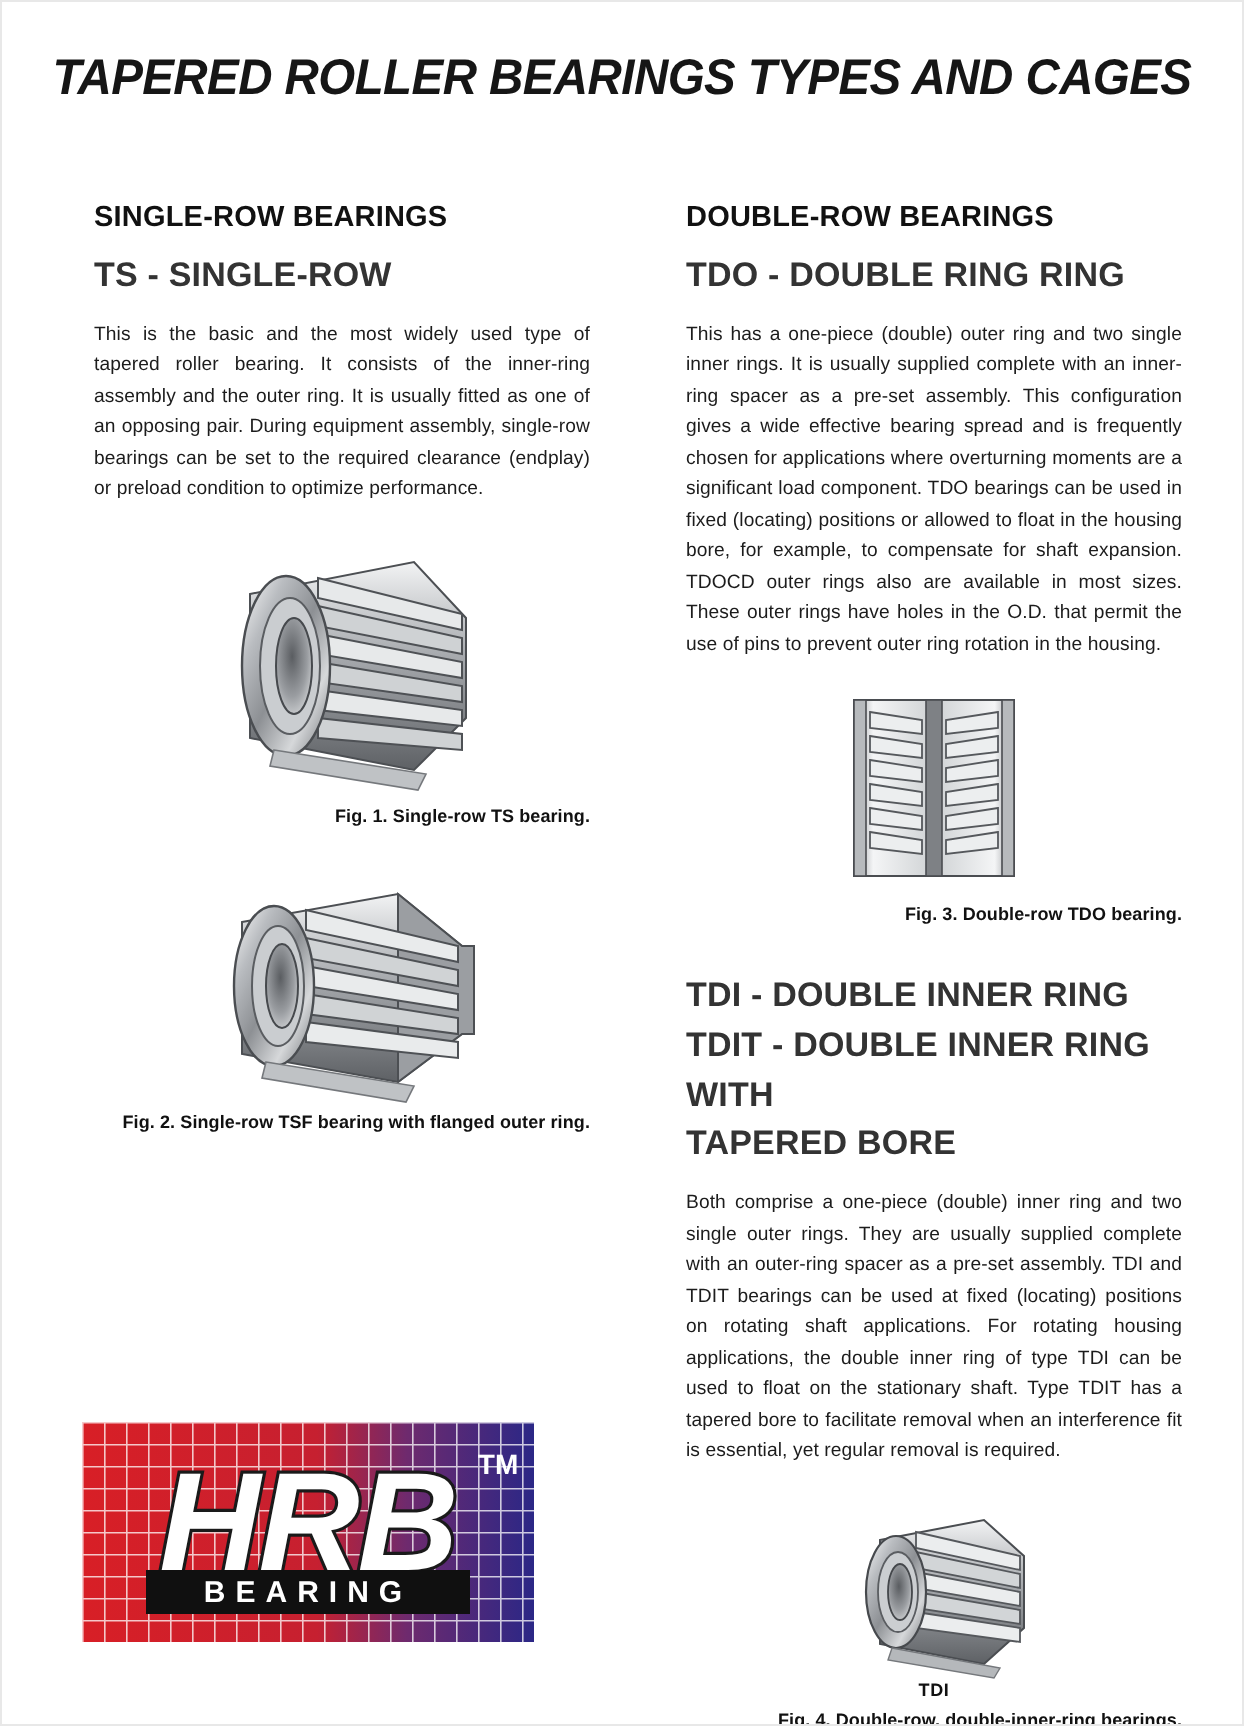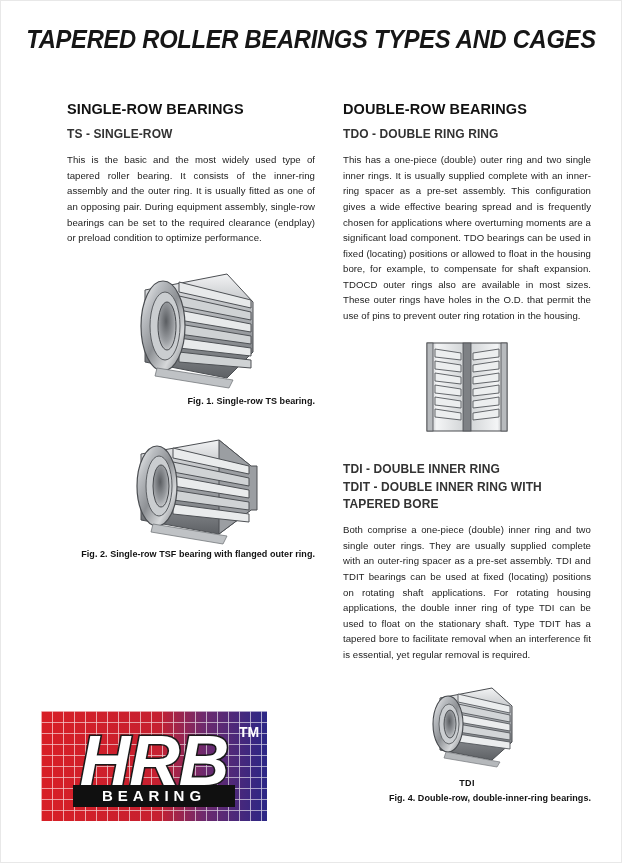--- a/index.html
+++ b/index.html
@@ -34,33 +34,33 @@
     color: #161616;
     transform: scaleX(0.95);
   }
 
   
   .col {
     position: absolute;
     top: 100px;
     width: 248px;
   }
-  .col-left  { left: 66px; }
+  .col-left  { left: 46px; }
   .col-right { left: 342px; }
 
   h2.section-head {
     margin: 0 0 9px 0;
     font-size: 14.5px;
     font-weight: bold;
     letter-spacing: 0.1px;
     color: #111;
   }
   h3.sub-head {
     margin: 0 0 9px 0;
-    font-size: 12px;
+    font-size: 17px;
     font-weight: bold;
     letter-spacing: 0.1px;
     color: #333;
     line-height: 1.45;
     white-space: pre-line;
   }
   h3.sub-head.indent-wrap { text-indent: 0; }
 
   p.body {
     margin: 0;
@@ -86,21 +86,21 @@
   .pair-wrap {
     display: flex;
     justify-content: center;
     gap: 18px;
     align-items: flex-end;
   }
   .pair-item { text-align: center; }
   .pair-label {
     font-size: 9px;
     font-weight: bold;
-    margin-top: 10px;
+    margin-top: 0;
     color: #111;
     letter-spacing: 0.3px;
   }
 
   
   .logo {
     position: absolute;
     left: 40px;
     top: 710px;
     width: 226px;
@@ -227,20 +227,21 @@
           <path d="M88 48 L62 52 L62 59 L88 56 Z"></path>
           <path d="M88 60 L62 64 L62 71 L88 68 Z"></path>
           <path d="M88 72 L62 76 L62 83 L88 80 Z"></path>
         </g>
 
         <rect x="52" y="6" width="8" height="88" fill="#7e8185" stroke="#4a4d51" stroke-width="0.8"></rect>
 
         <rect x="16" y="6" width="6" height="88" fill="#b7babd" stroke="#4a4d51" stroke-width="0.8"></rect>
         <rect x="90" y="6" width="6" height="88" fill="#b7babd" stroke="#4a4d51" stroke-width="0.8"></rect>
       </svg>
+      <p class="caption" style="margin-top:8px;">Fig. 3. Double-row TDO bearing.</p>
     </div>
 
     <h3 class="sub-head" style="margin-top:24px;">TDI  - DOUBLE INNER RING
 TDIT - DOUBLE INNER RING WITH
            TAPERED BORE</h3>
 
     <p class="body">Both comprise a one-piece (double) inner ring and two single outer rings. They are usually supplied complete with an outer-ring spacer as a pre-set assembly. TDI and TDIT bearings can be used at fixed (locating) positions on rotating shaft applications. For rotating housing applications, the double inner ring of type TDI can be used to float on the stationary shaft. Type TDIT has a tapered bore to facilitate removal when an interference fit is essential, yet regular removal is required.</p>
 
     <div class="fig-block" style="margin-top:14px;">
       <div class="pair-wrap">

